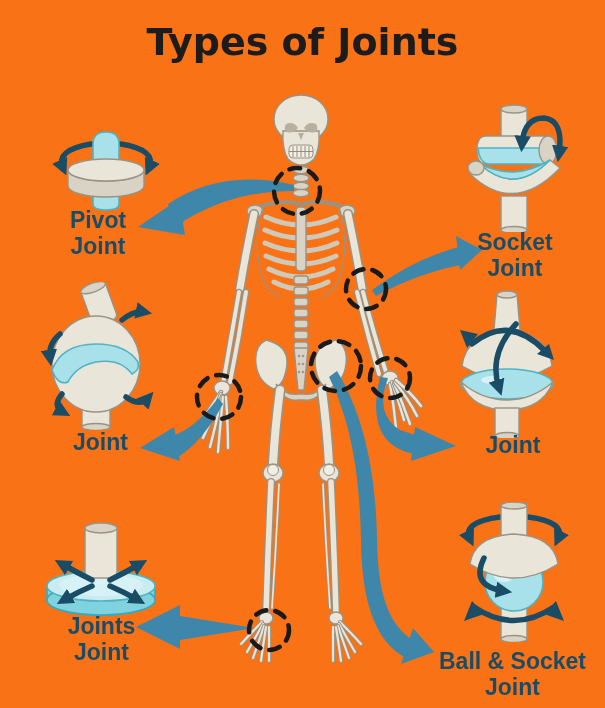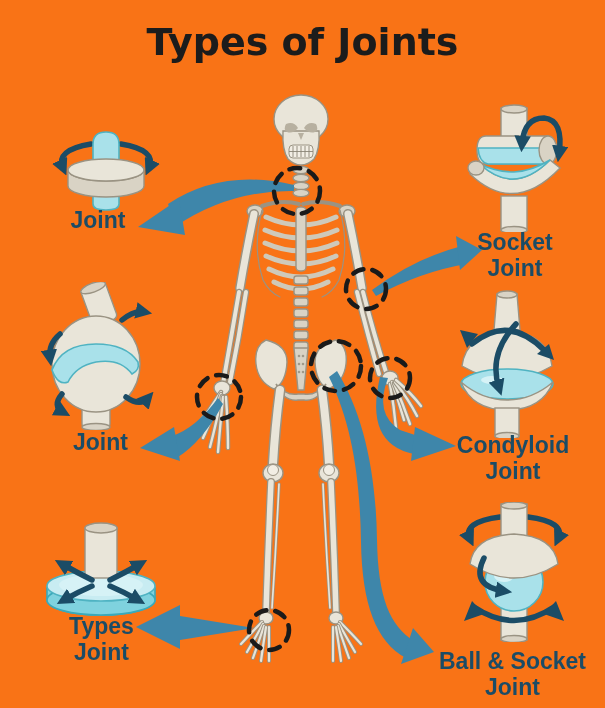--- a/index.html
+++ b/index.html
@@ -338,35 +338,35 @@
     <circle class="f-cyan" cx="58" cy="80" r="29"></circle>
     <ellipse class="f-cyanhi" cx="48" cy="74" rx="10" ry="6"></ellipse>
     <path class="f-bone" d="M14,62 Q18,34 58,32 Q98,34 102,62 Q80,76 58,76 Q36,76 14,62 Z"></path>
     <path class="s-navy" stroke-width="5.5" d="M28,56 Q14,84 48,89" marker-end="url(#ahb)"></path>
     <path class="s-navy" stroke-width="5.5" d="M18,105 Q58,132 98,105"></path>
     <polygon class="f-navy" points="8,119 28,112 16,99"></polygon>
     <polygon class="f-navy" points="108,119 88,112 100,99"></polygon>
   </svg>
 
   <div class="joint-label" style="left:28px;top:207px;width:140px">
+    <div>Pivot</div>
     <div>Joint</div>
   </div>
   <div class="joint-label" style="left:28px;top:429px;width:145px">
     <div>Joint</div>
   </div>
   <div class="joint-label" style="left:30px;top:613px;width:143px">
-    <div>Types</div>
+    <div>Joints</div>
     <div>Joint</div>
   </div>
   <div class="joint-label" style="left:445px;top:229px;width:140px">
     <div>Socket</div>
     <div>Joint</div>
   </div>
   <div class="joint-label" style="left:438px;top:432px;width:150px">
-    <div>Condyloid</div>
     <div>Joint</div>
   </div>
   <div class="joint-label" style="left:425px;top:648px;width:175px">
     <div>Ball &amp; Socket</div>
     <div>Joint</div>
   </div>
 
 </div>
 
 </body></html>

